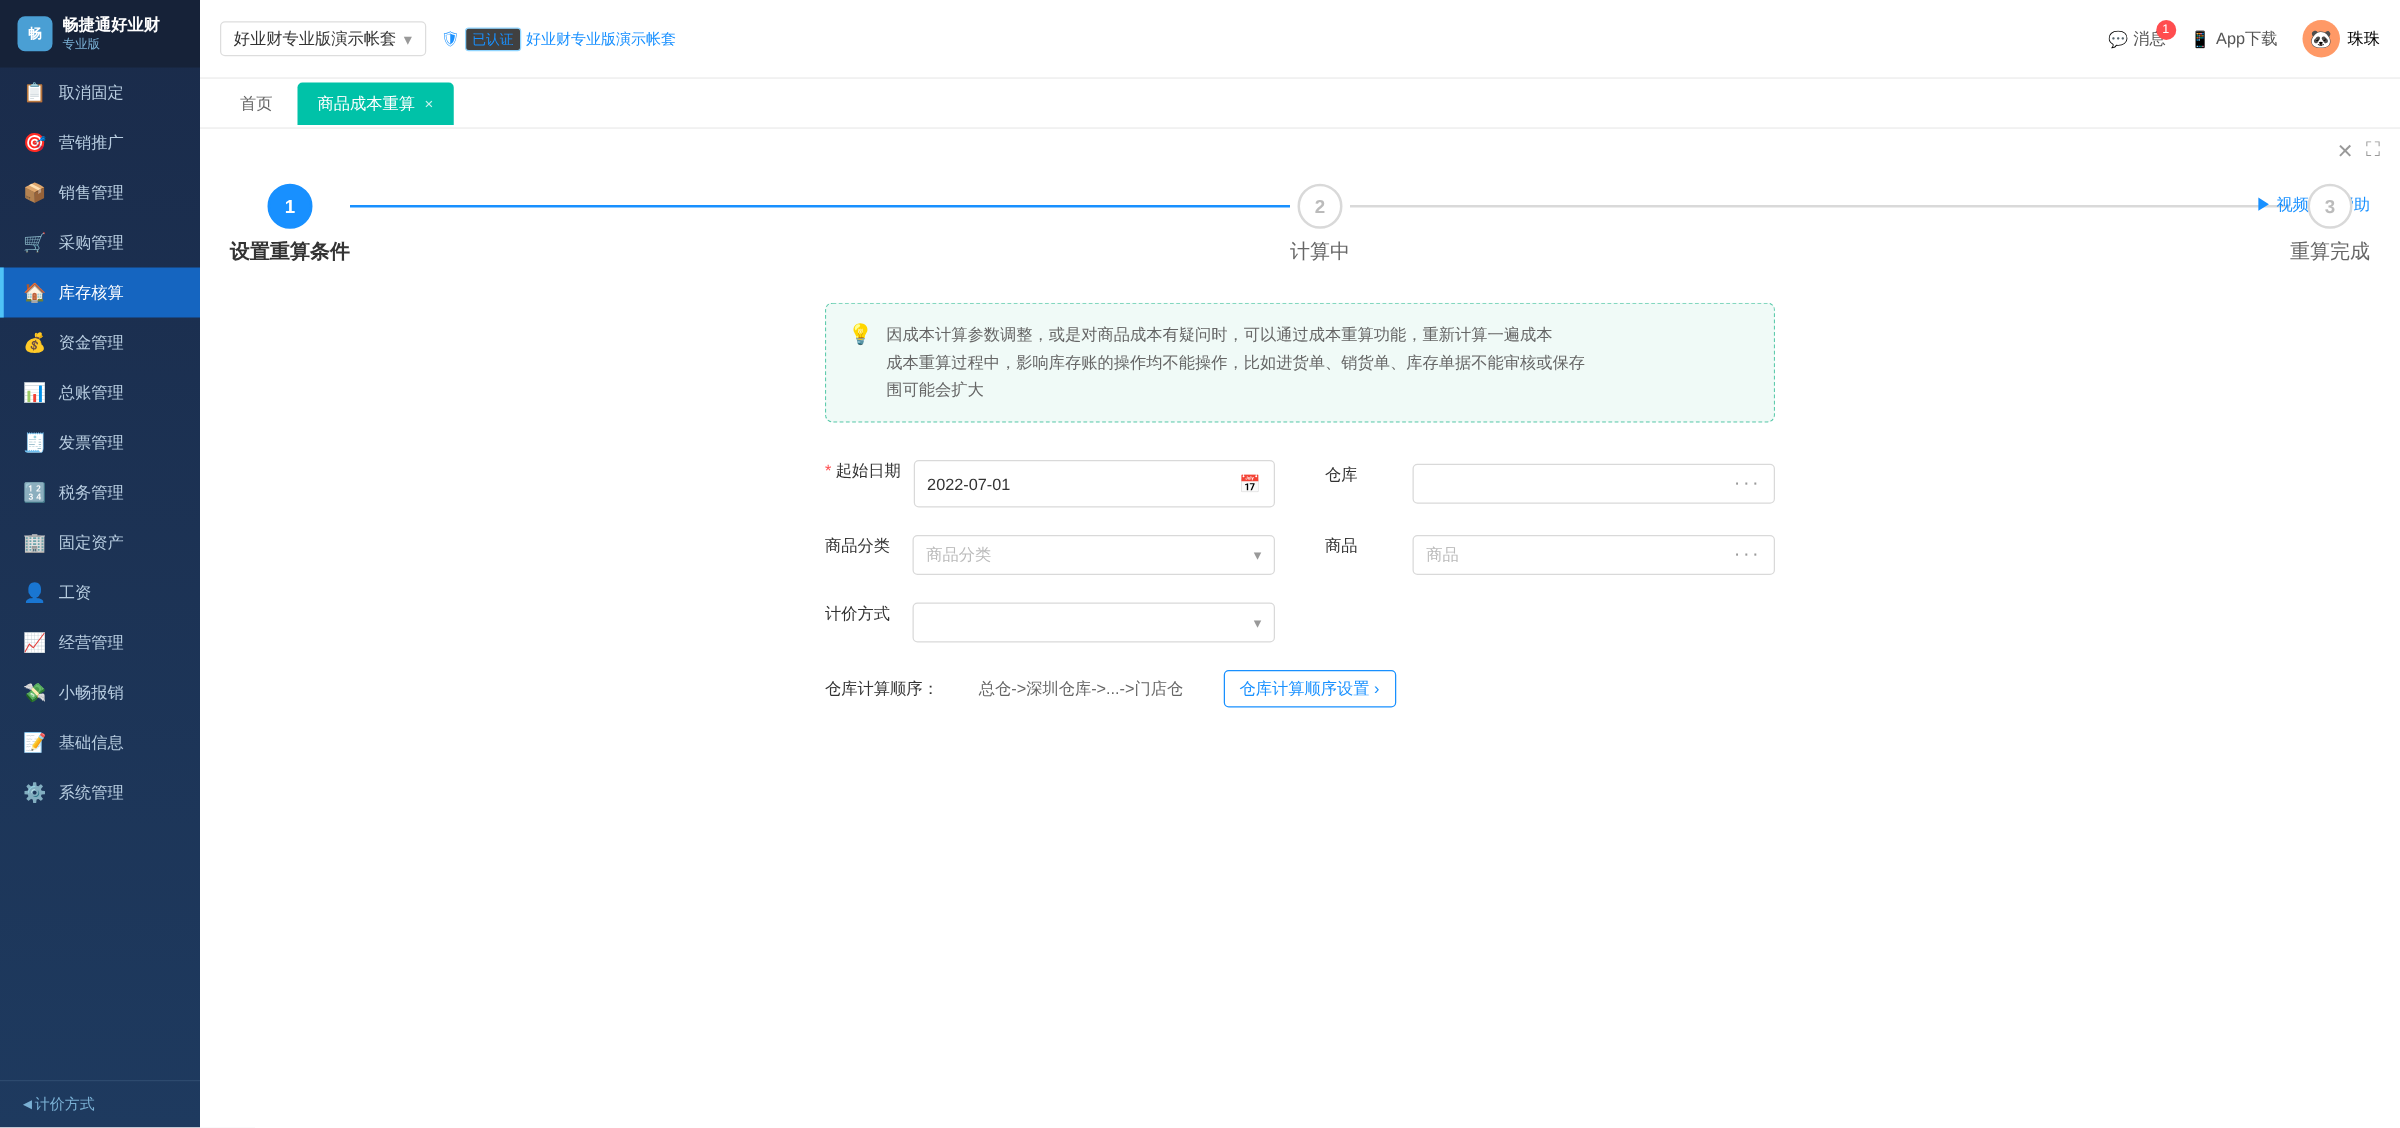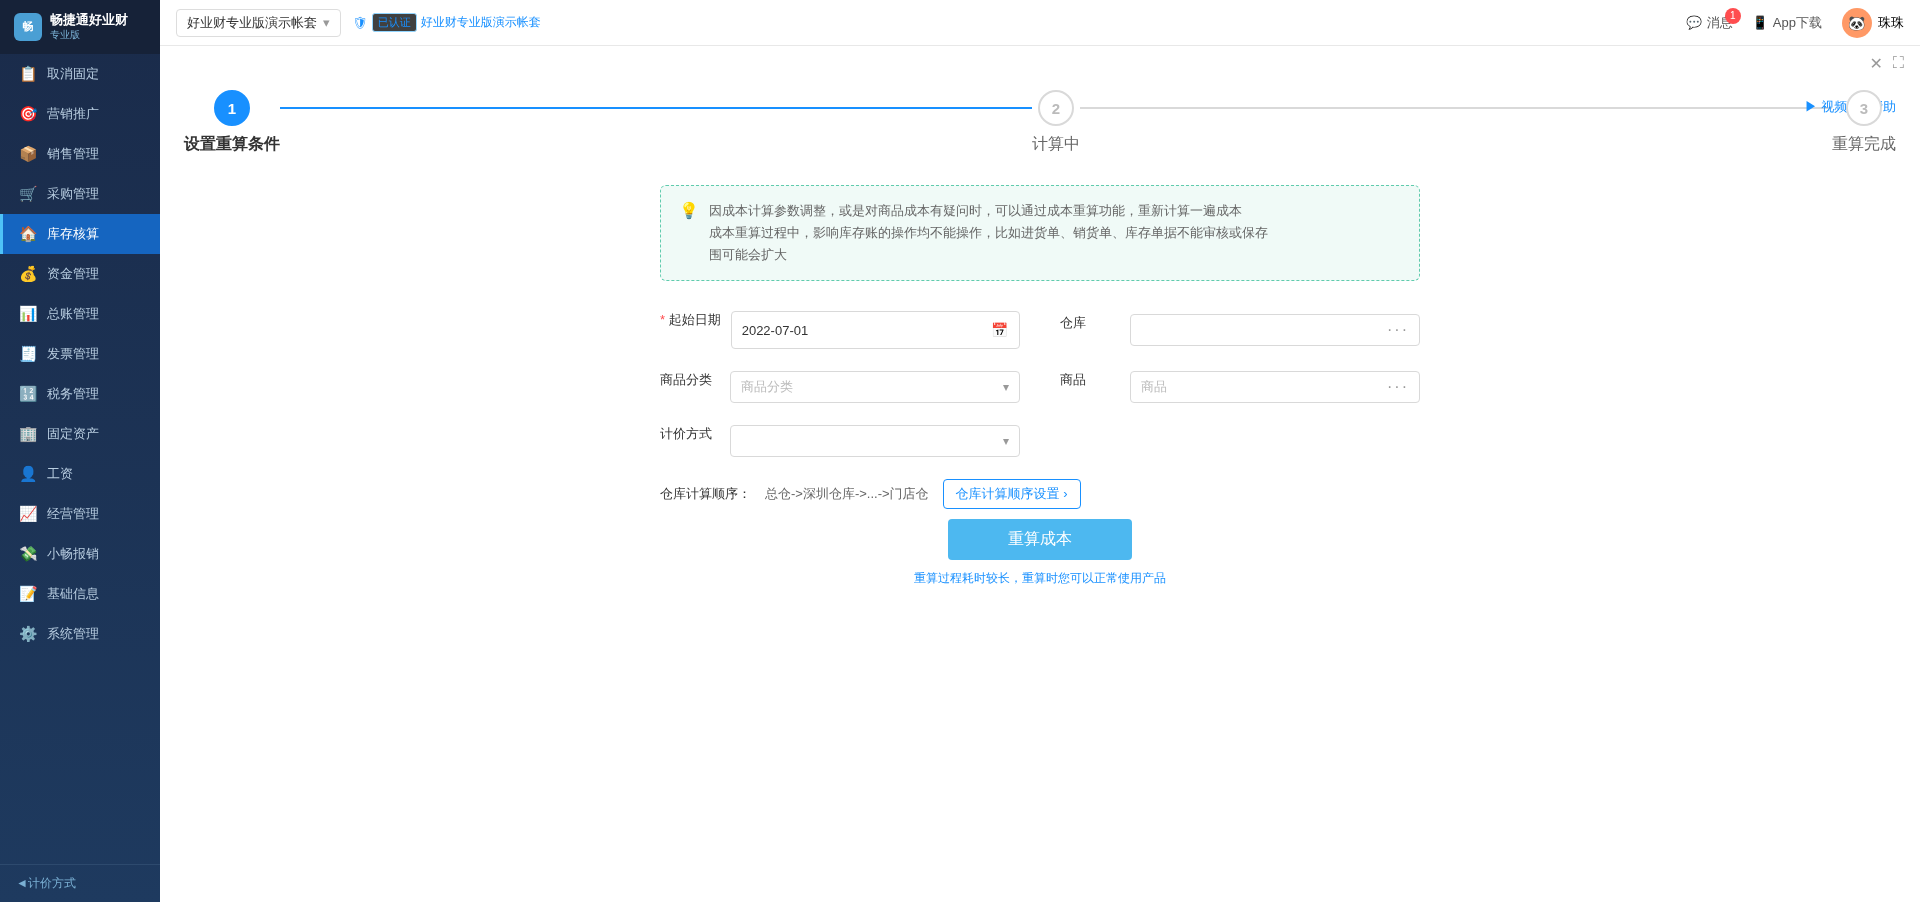--- a/index.html
+++ b/index.html
@@ -69,21 +69,21 @@
       flex-direction: column;
       height: 100%;
       background: #f5f6fa;
     }
 
     
     .top-header {
       display: flex;
       align-items: center;
       background: white;
-      height: 46px;
+      height: 63px;
       padding: 0 16px;
       border-bottom: 1px solid #e8e8e8;
       gap: 12px;
     }
     .header-account-select {
       display: flex;
       align-items: center;
       gap: 6px;
       padding: 4px 10px;
       border: 1px solid #ddd;
@@ -346,21 +346,21 @@
       height: 32px;
       cursor: pointer;
     }
     .dots-icon { color: #999; font-size: 16px; letter-spacing: 2px; }
     .chevron-down { color: #999; font-size: 12px; }
 
     
     .warehouse-order-row {
       display: flex;
       align-items: center;
-      gap: 14px;
+      gap: 32px;
     }
     .warehouse-order-label { font-size: 13px; color: #333; white-space: nowrap; }
     .warehouse-order-value { font-size: 13px; color: #666; }
     .warehouse-order-btn {
       display: flex;
       align-items: center;
       gap: 4px;
       border: 1px solid #1890ff;
       color: #1890ff;
       border-radius: 4px;
@@ -495,20 +495,29 @@
         <span>📱</span>
         <span>App下载</span>
       </div>
       <div class="user-avatar">
         <div class="avatar-img">🐼</div>
         <span>珠珠</span>
       </div>
     </div>
   </div>
 
+  <div class="tab-bar">
+    <div class="tab-item">
+      <span>首页</span>
+    </div>
+    <div class="tab-item active">
+      <span>商品成本重算</span>
+      <span class="tab-close">×</span>
+    </div>
+  </div>
 
   <div class="content-area" style="background:white;">
 
     <div class="window-controls">
       <span class="win-btn">✕</span>
       <span class="win-btn">⛶</span>
     </div>
 
     <div style="position:relative;">
       <div class="steps-container">
@@ -596,24 +605,18 @@
       </div>
 
       <div class="warehouse-order-row">
         <span class="warehouse-order-label">仓库计算顺序：</span>
         <span class="warehouse-order-value">总仓-&gt;深圳仓库-&gt;...-&gt;门店仓</span>
         <button class="warehouse-order-btn">
           <span>仓库计算顺序设置 ›</span>
         </button>
       </div>
 
-      <div class="recalculate-section">
-        <button class="recalculate-btn">
-          <span>重算成本</span>
-        </button>
-        <span class="recalculate-hint">重算过程耗时较长，重算时您可以正常使用产品</span>
-      </div>
 
     </div>
 
   </div>
 
 </div>
 
 </body></html>

